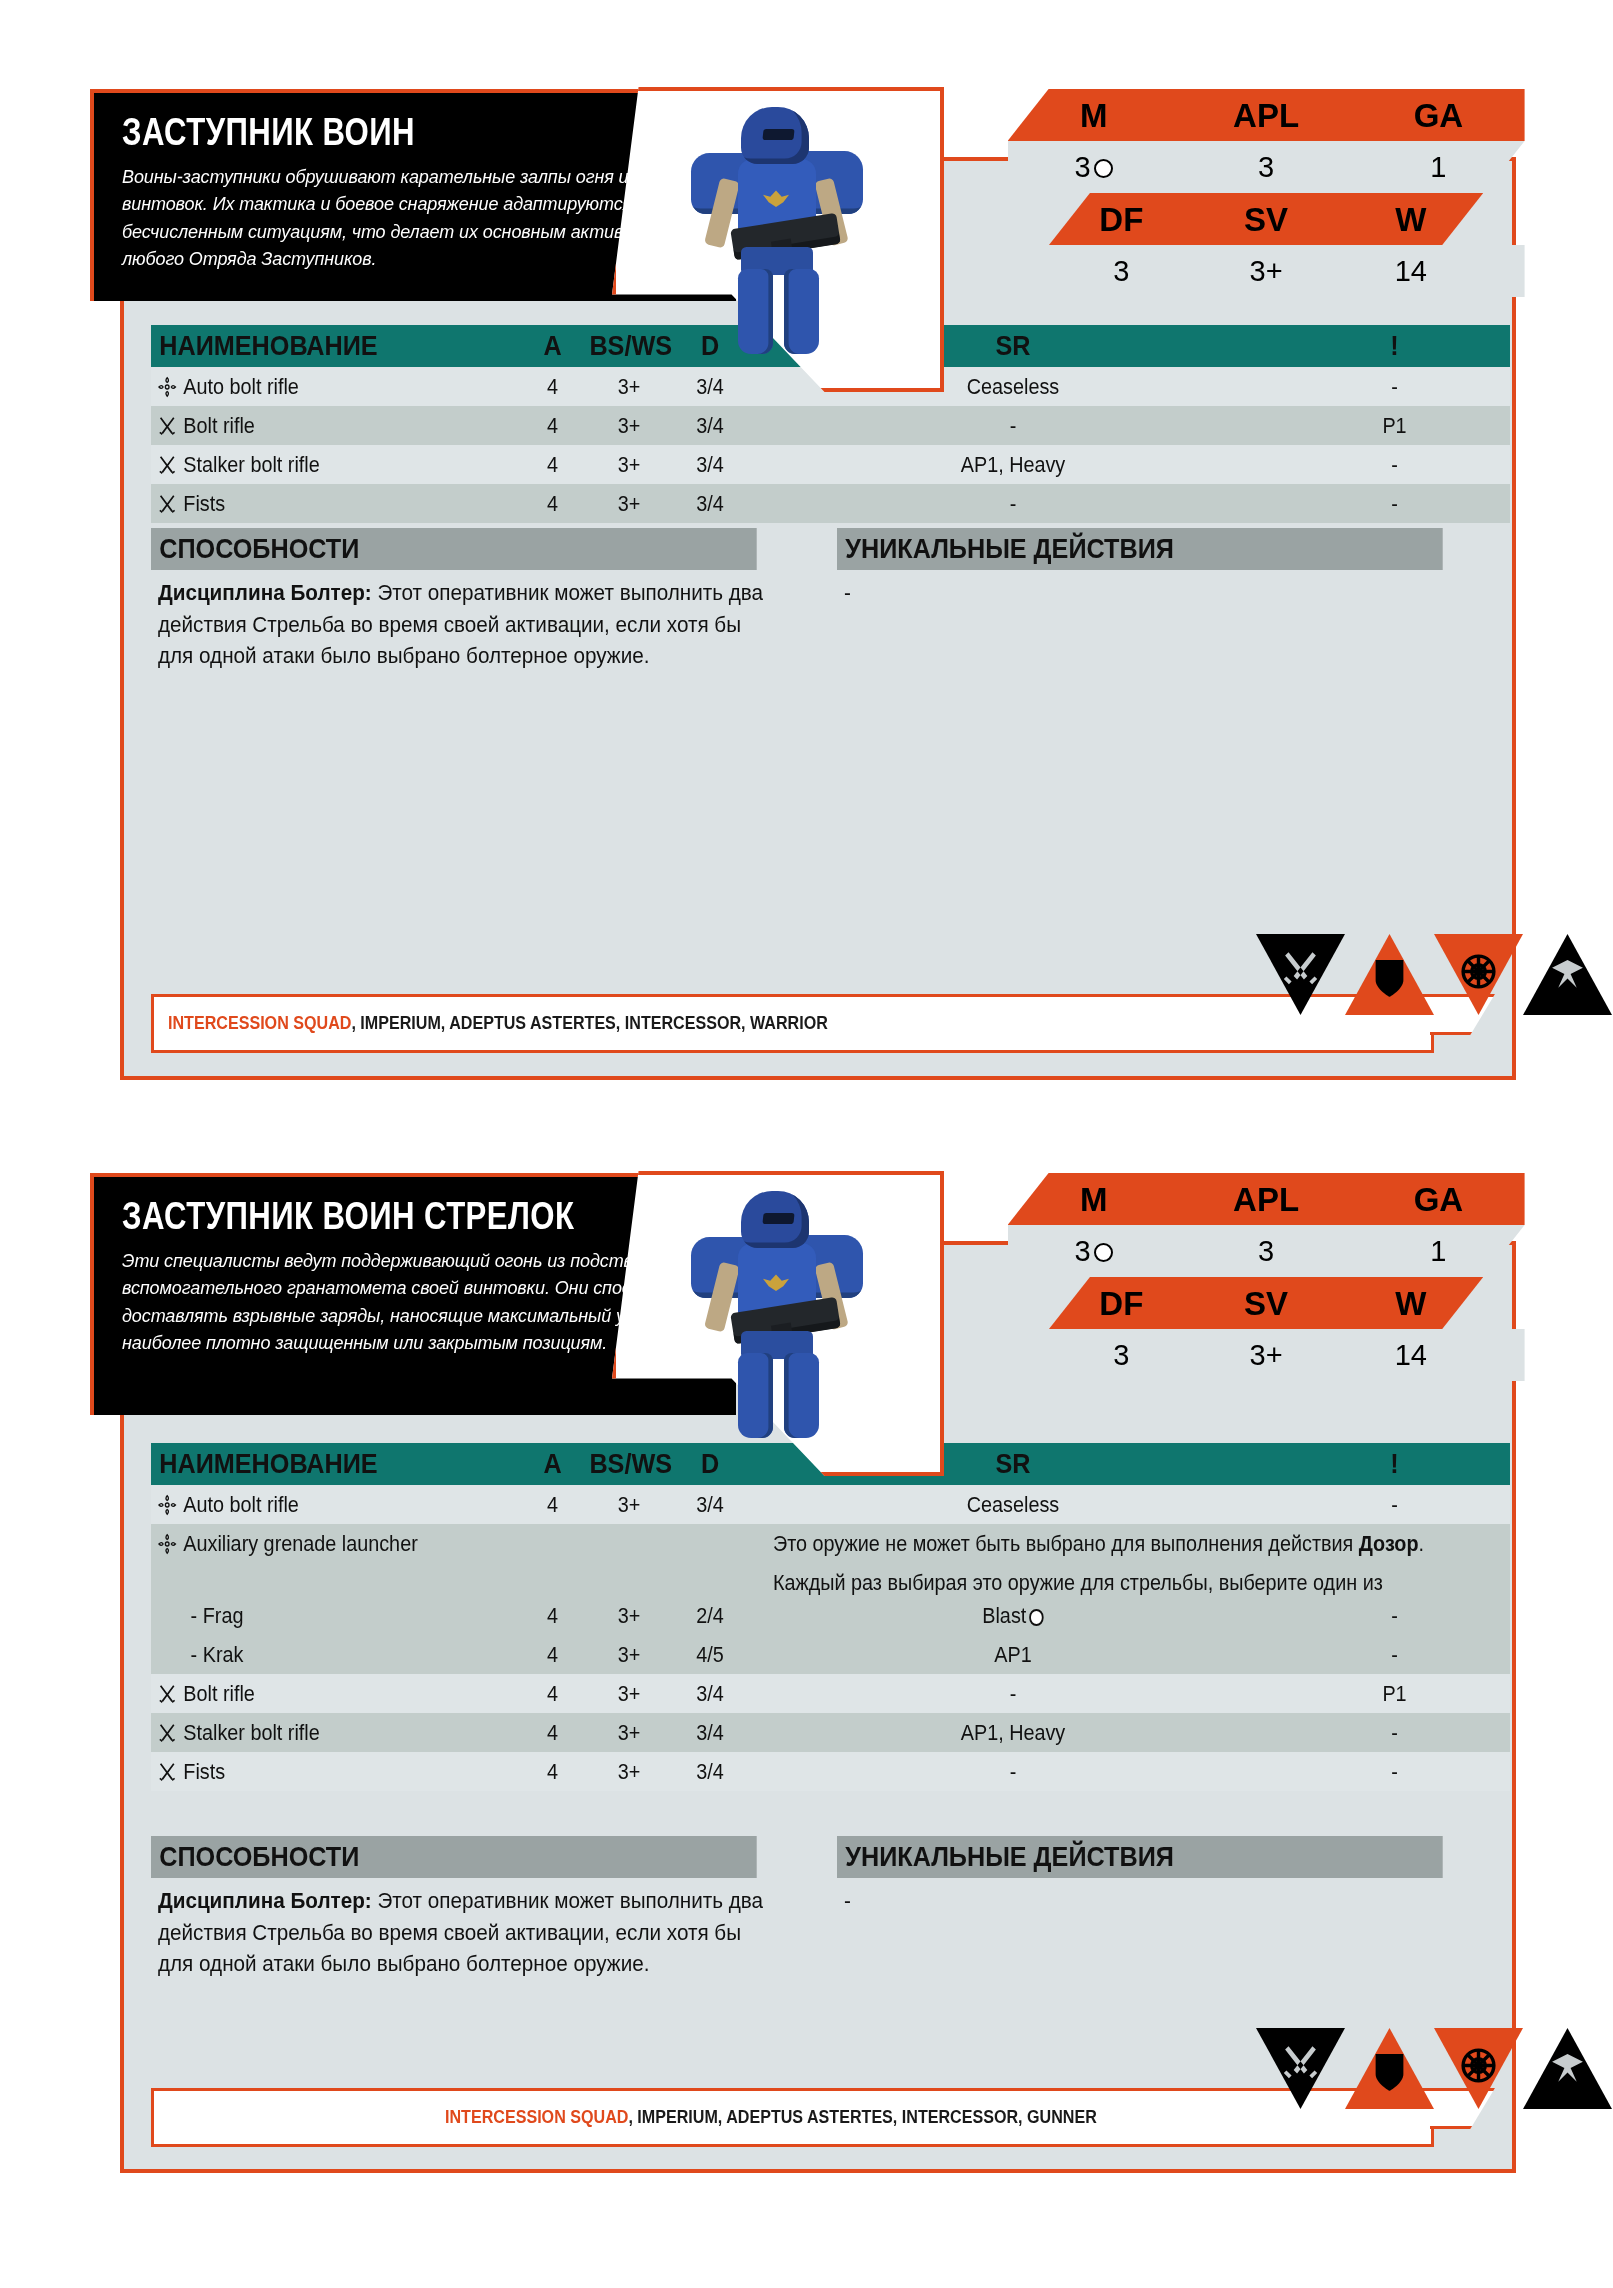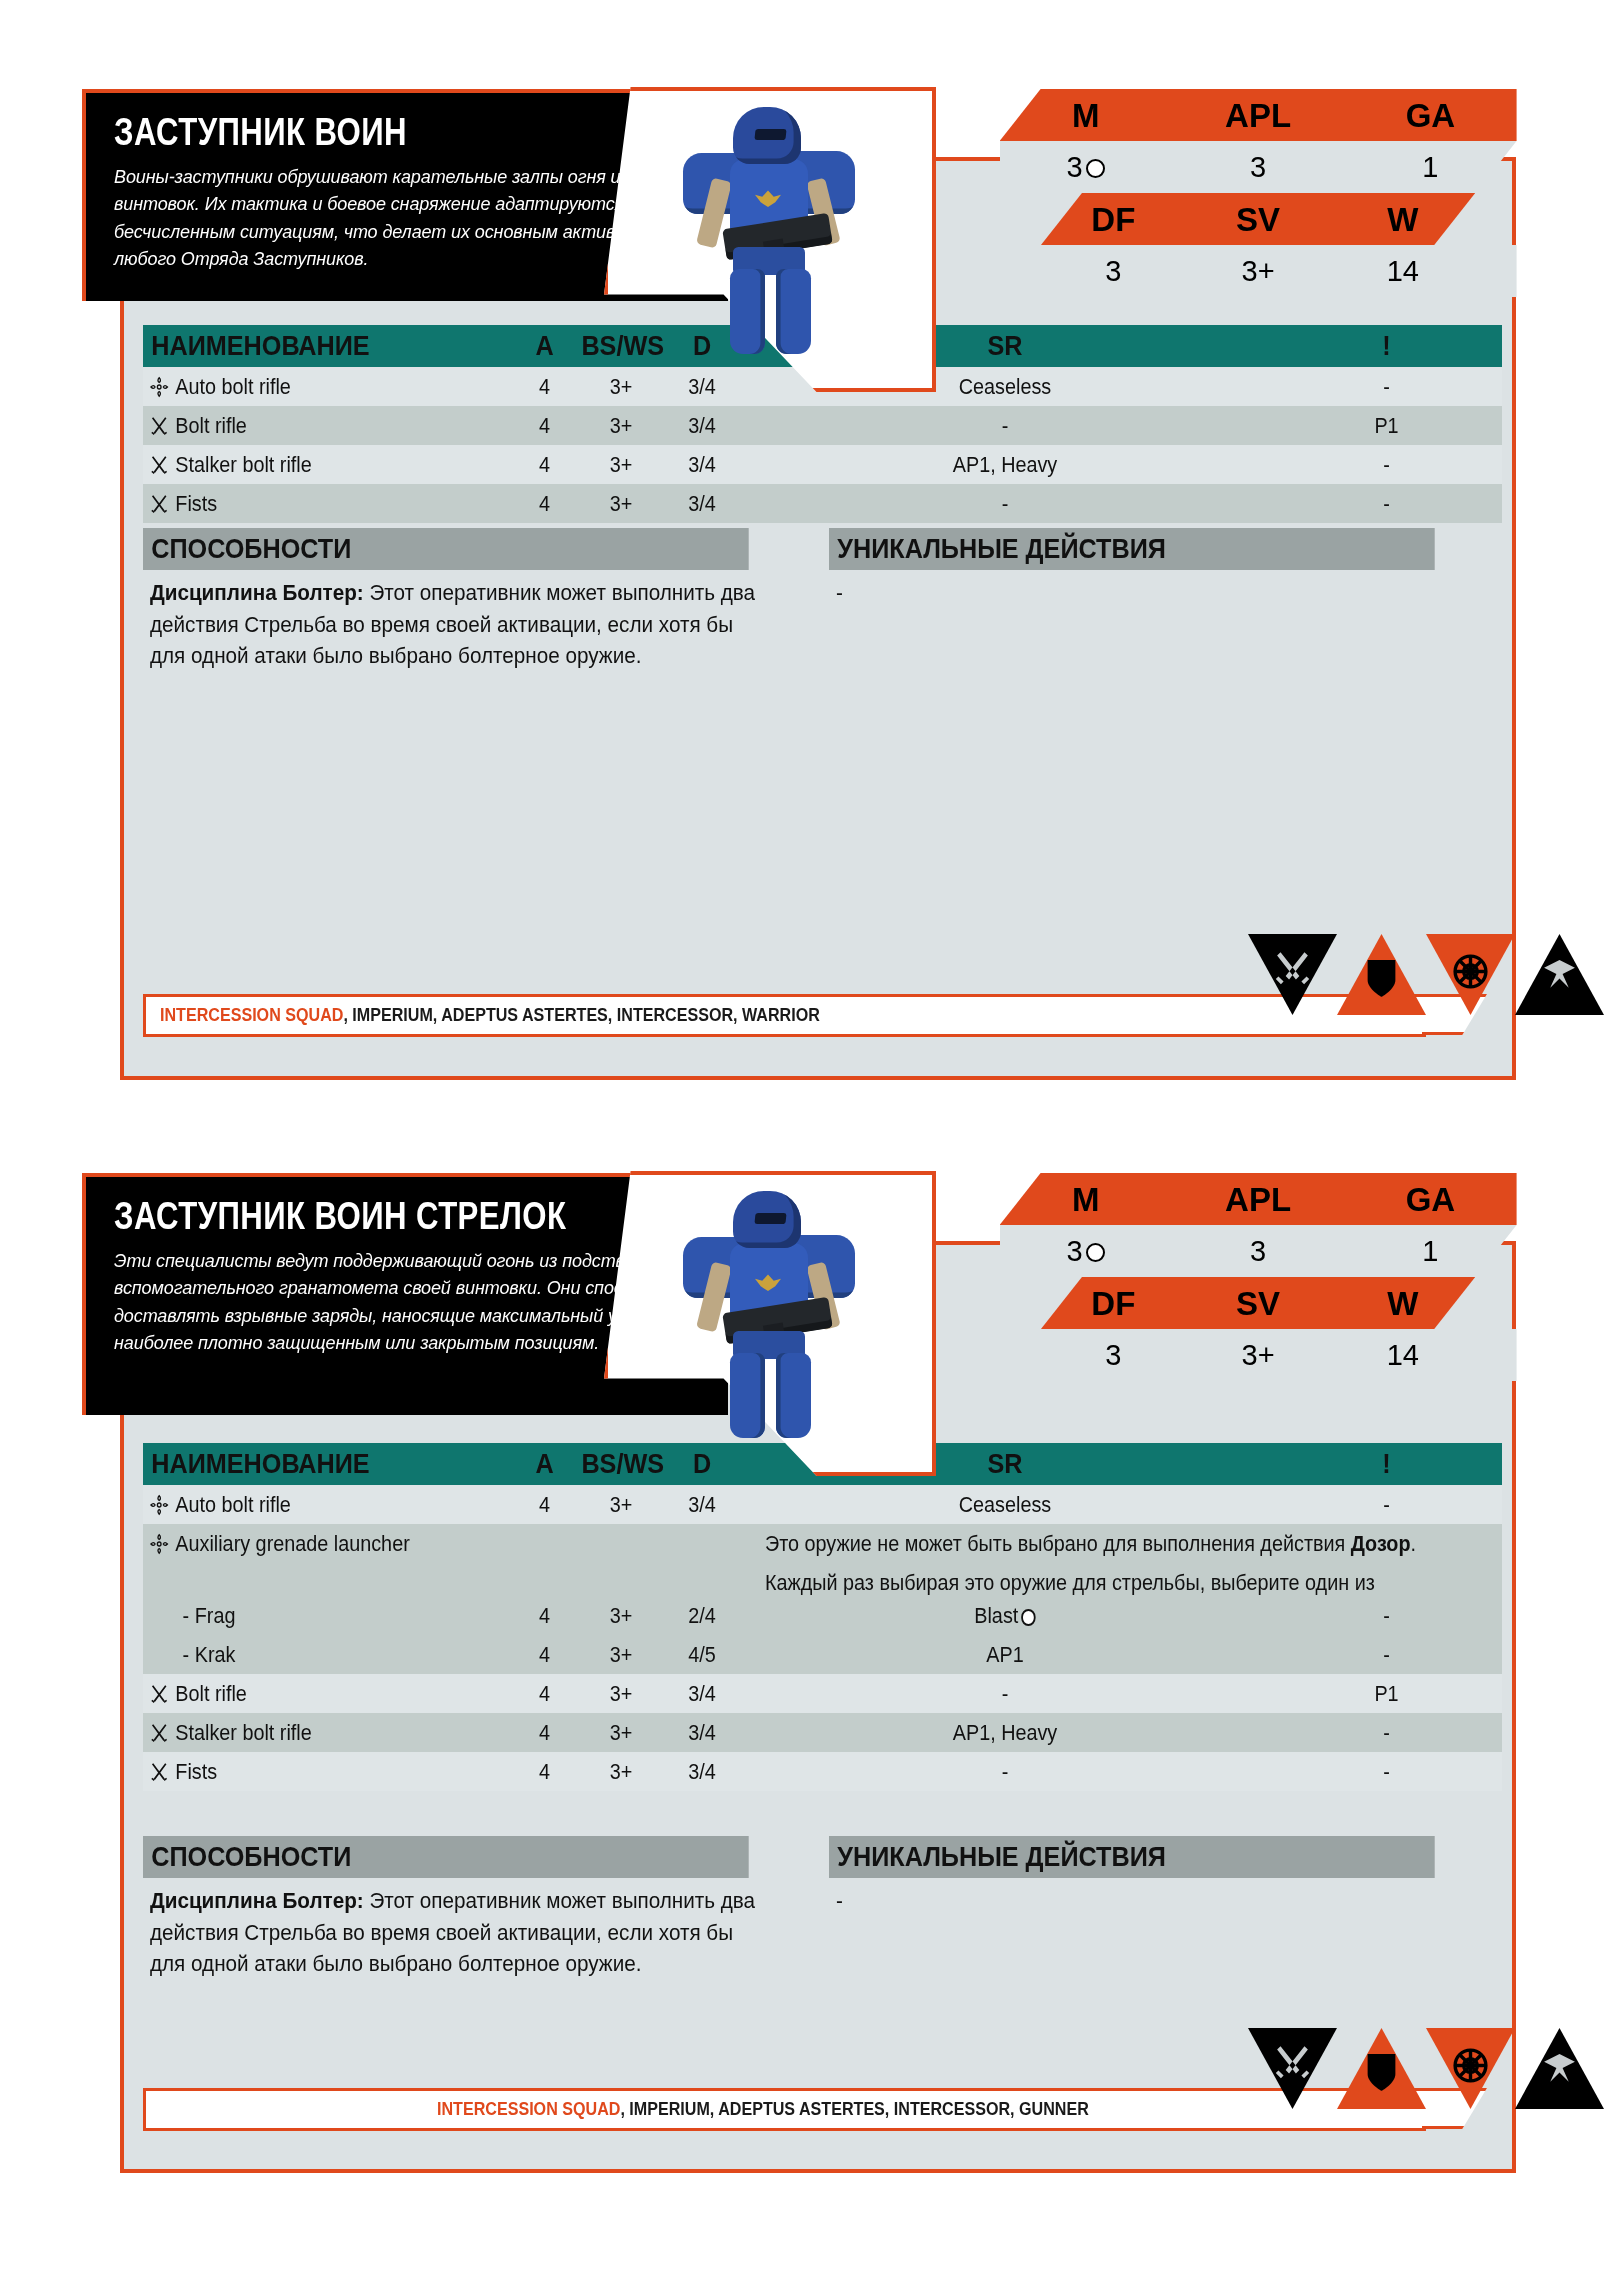--- a/index.html
+++ b/index.html
@@ -14,21 +14,21 @@
   .card {
     position: absolute;
     width: 1396px;
     background: #dce2e4;
     border: 4.6px solid #e0491c;
   }
   .card.c1 { left: 120px; top: 157px; height: 923px; }
   .card.c2 { left: 120px; top: 1241px; height: 932px; }
 
   
-  .card-inner { position: relative; width: 100%; height: 100%; }
+  .card-inner { position: relative; width: 100%; height: 100%; margin-left: 8px; }
 
   
   .banner {
     position: absolute;
     left: -42px;
     top: -72px;
     width: 646px;
     background: #000000;
     border-top: 4.6px solid #e0491c;
     border-left: 4.6px solid #e0491c;
@@ -229,21 +229,21 @@
   }
   .sec-body {
     padding: 7.4px 11px 0 7.4px;
     font-size: 22px; color: #111; line-height: 1.42;
     transform: scaleX(0.94); transform-origin: left top;
   }
   .sec-body b { font-weight: bold; }
 
   
   .kwbar {
-    position: absolute; left: 18.5px; width: 1283px; height: 43px;
+    position: absolute; left: 18.5px; width: 1283px; height: 59px;
     background: #ffffff; border: 3.7px solid #e0491c;
     display: flex; align-items: center; padding-left: 14.8px;
     z-index: 4;
   }
   .c1 .kwbar { top: 833px; }
   .c2 .kwbar { top: 843px; justify-content: center; }
   .kwbar .kw {
     font-size: 17.5px; font-weight: bold; color: #1a1a1a;
     transform: scaleX(0.92); transform-origin: left center;
     white-space: nowrap;

